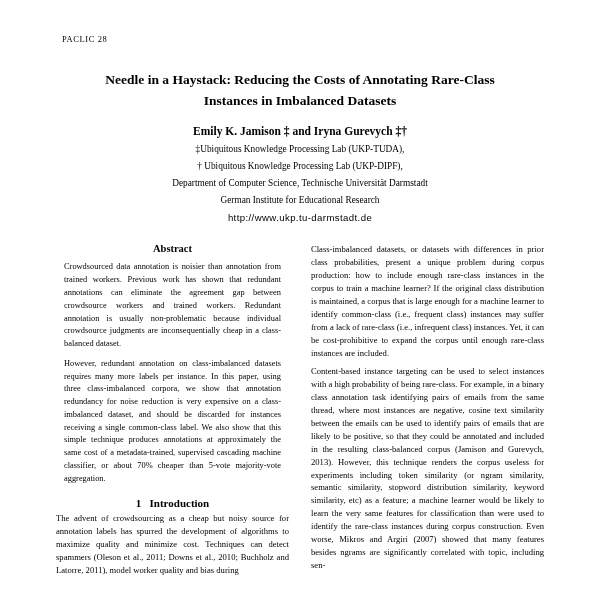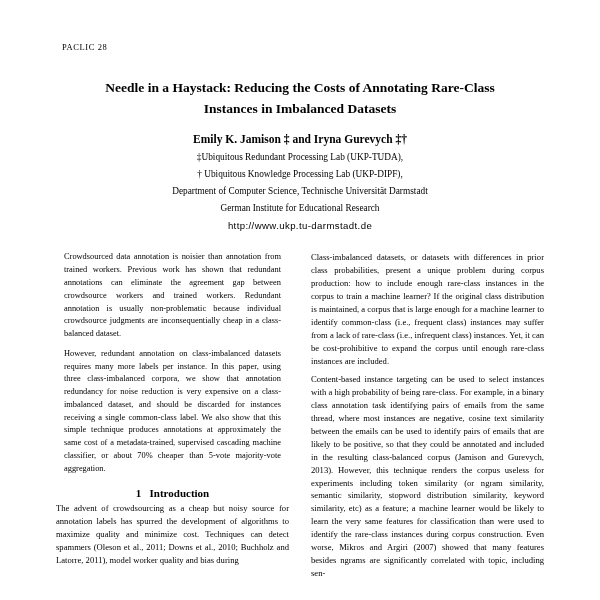--- a/index.html
+++ b/index.html
@@ -19,21 +19,21 @@
     width: 600px;
     height: 600px;
     box-sizing: border-box;
     padding: 26px 56px 0 56px;
   }
   .running-head {
     font-family: "Liberation Serif", serif;
     font-size: 8.5px;
     letter-spacing: 0.6px;
     color: #000;
-    margin: 16px 0 0 6px;
+    margin: 8px 0 0 6px;
   }
   .title-block {
     text-align: center;
     margin-top: 26px;
   }
   .paper-title {
     font-size: 13.5px;
     font-weight: bold;
     line-height: 1.55;
     margin: 0 24px;
@@ -94,30 +94,31 @@
 </head>
 <body>
 
 <div class="page">
 
   <div class="running-head">PACLIC 28</div>
 
   <div class="title-block">
     <div class="paper-title">Needle in a Haystack: Reducing the Costs of Annotating Rare-Class Instances in Imbalanced Datasets</div>
     <div class="authors">Emily K. Jamison ‡ and Iryna Gurevych ‡†</div>
-    <div class="affil">‡Ubiquitous Redundant Processing Lab (UKP-TUDA),</div>
+    <div class="affil">‡Ubiquitous Knowledge Processing Lab (UKP-TUDA),</div>
     <div class="affil">† Ubiquitous Knowledge Processing Lab (UKP-DIPF),</div>
     <div class="affil">Department of Computer Science, Technische Universität Darmstadt</div>
     <div class="affil">German Institute for Educational Research</div>
     <div class="url">http://www.ukp.tu-darmstadt.de</div>
   </div>
 
   <div class="columns">
 
     <div class="col">
+      <div class="section-head">Abstract</div>
       <p class="abstract-p">Crowdsourced data annotation is noisier than annotation from trained workers. Previous work has shown that redundant annotations can eliminate the agreement gap between crowdsource workers and trained workers. Redundant annotation is usually non-problematic because individual crowdsource judgments are inconsequentially cheap in a class-balanced dataset.</p>
       <p class="abstract-p">However, redundant annotation on class-imbalanced datasets requires many more labels per instance. In this paper, using three class-imbalanced corpora, we show that annotation redundancy for noise reduction is very expensive on a class-imbalanced dataset, and should be discarded for instances receiving a single common-class label. We also show that this simple technique produces annotations at approximately the same cost of a metadata-trained, supervised cascading machine classifier, or about 70% cheaper than 5-vote majority-vote aggregation.</p>
 
       <div class="numbered-head">
         <span>1</span>
         &nbsp;&nbsp;<span>Introduction</span>
       </div>
       <p class="body">The advent of crowdsourcing as a cheap but noisy source for annotation labels has spurred the development of algorithms to maximize quality and minimize cost. Techniques can detect spammers (Oleson et al., 2011; Downs et al., 2010; Buchholz and Latorre, 2011), model worker quality and bias during</p>
     </div>
 

